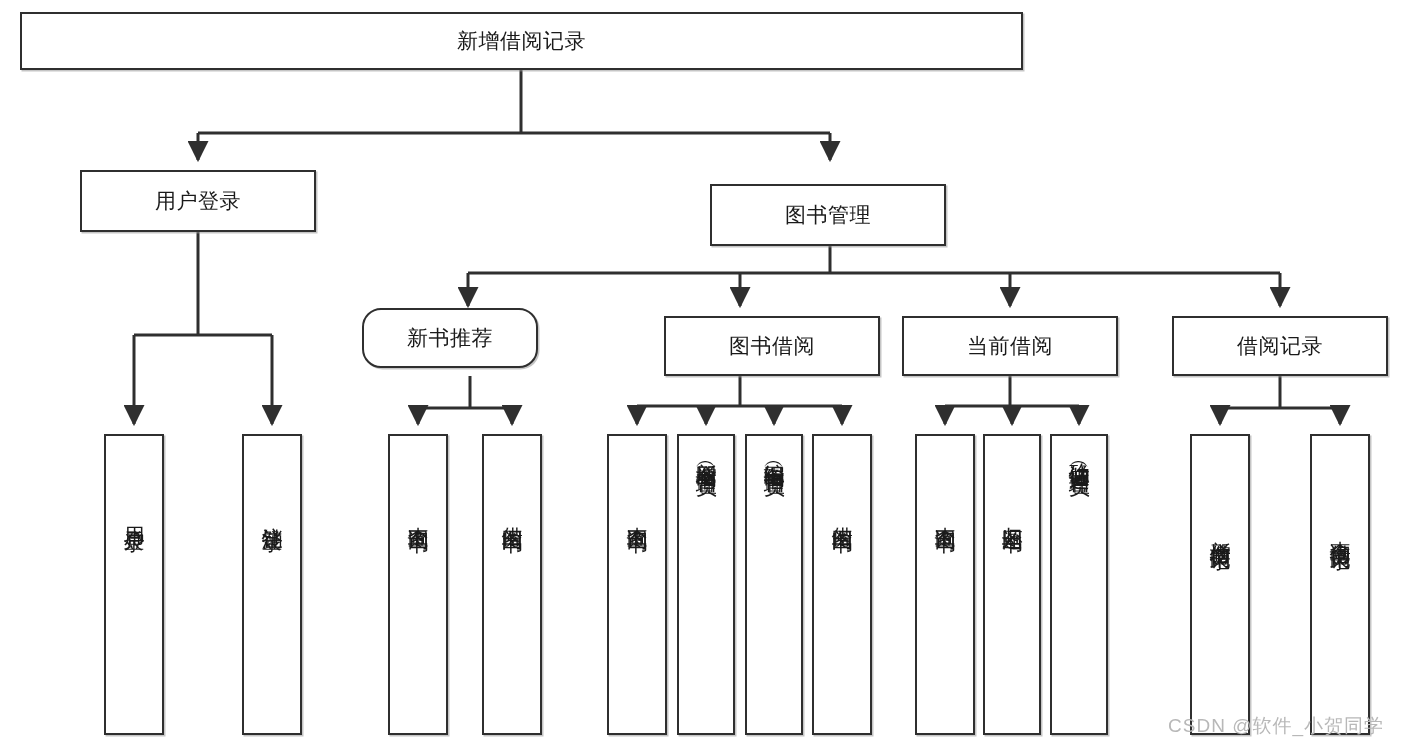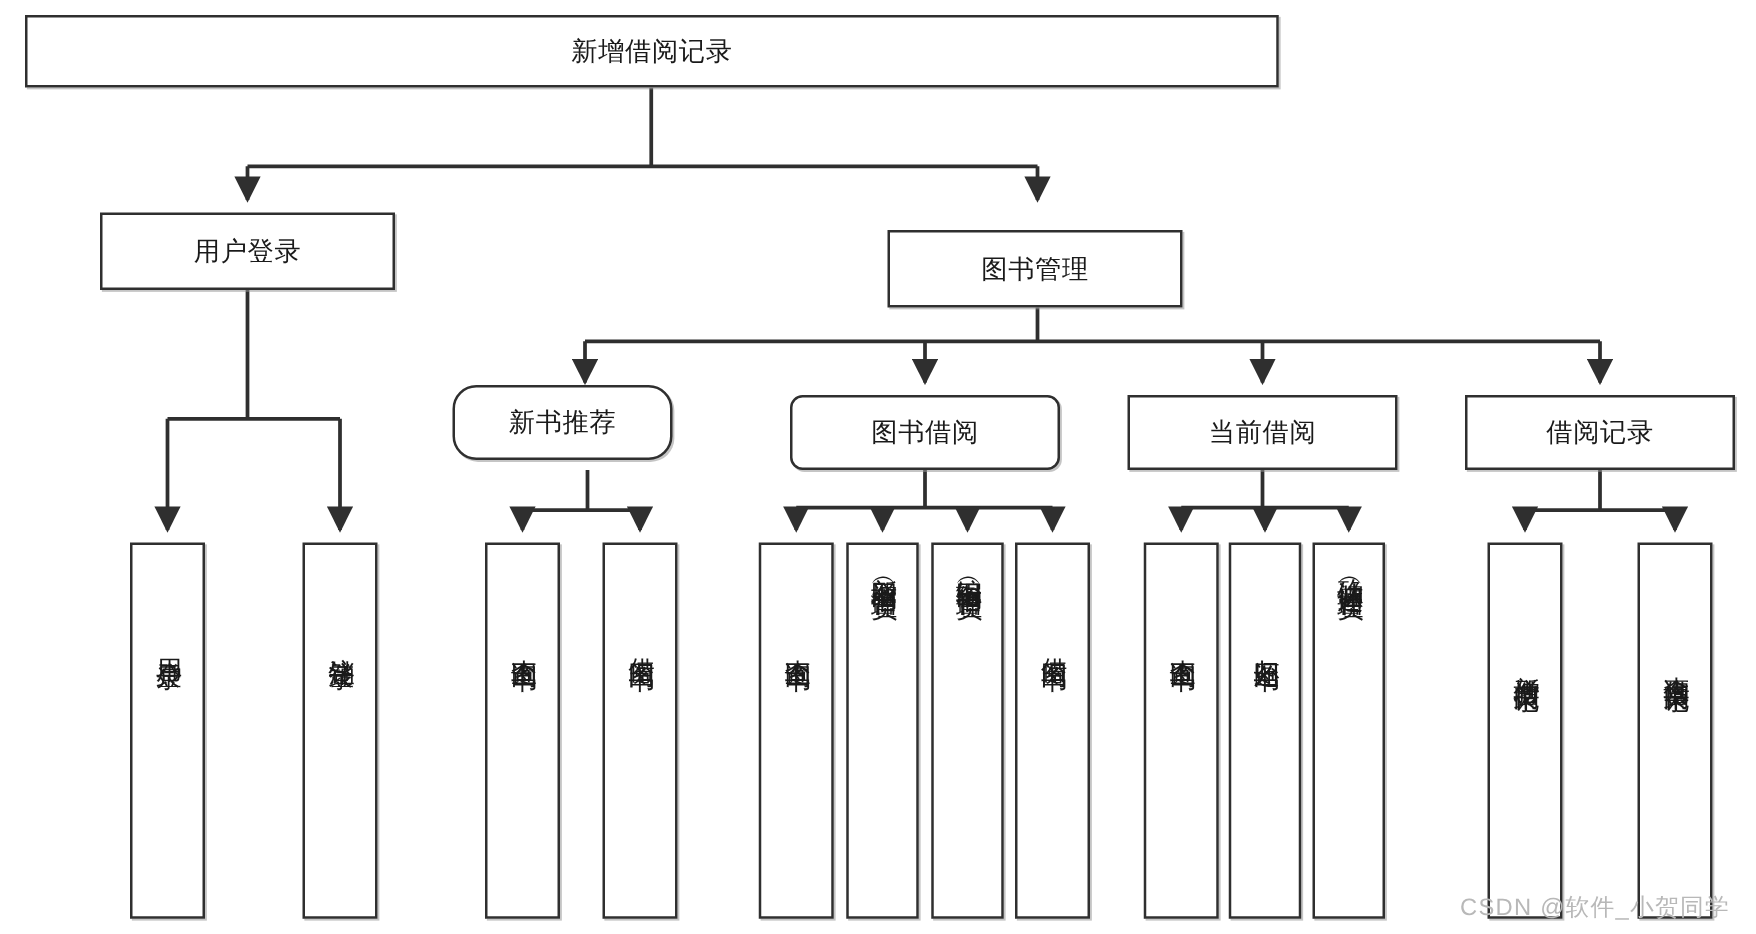--- a/index.html
+++ b/index.html
@@ -139,21 +139,21 @@
   <div class="node node-h" style="left:80px; top:170px; width:236px; height:62px;">
     <span>用户登录</span>
   </div>
   <div class="node node-h" style="left:710px; top:184px; width:236px; height:62px;">
     <span>图书管理</span>
   </div>
 
   <div class="node node-h" style="left:362px; top:308px; width:176px; height:60px;border-radius:19px;">
     <span>新书推荐</span>
   </div>
-  <div class="node node-h" style="left:632px; top:316px; width:216px; height:60px;border-radius:10px;">
+  <div class="node node-h" style="left:664px; top:316px; width:216px; height:60px;">
     <span>图书借阅</span>
   </div>
   <div class="node node-h" style="left:902px; top:316px; width:216px; height:60px;">
     <span>当前借阅</span>
   </div>
   <div class="node node-h" style="left:1172px; top:316px; width:216px; height:60px;">
     <span>借阅记录</span>
   </div>
 
   <div class="node node-v mid" style="left:104px; top:434px; width:60px; height:301px;">

